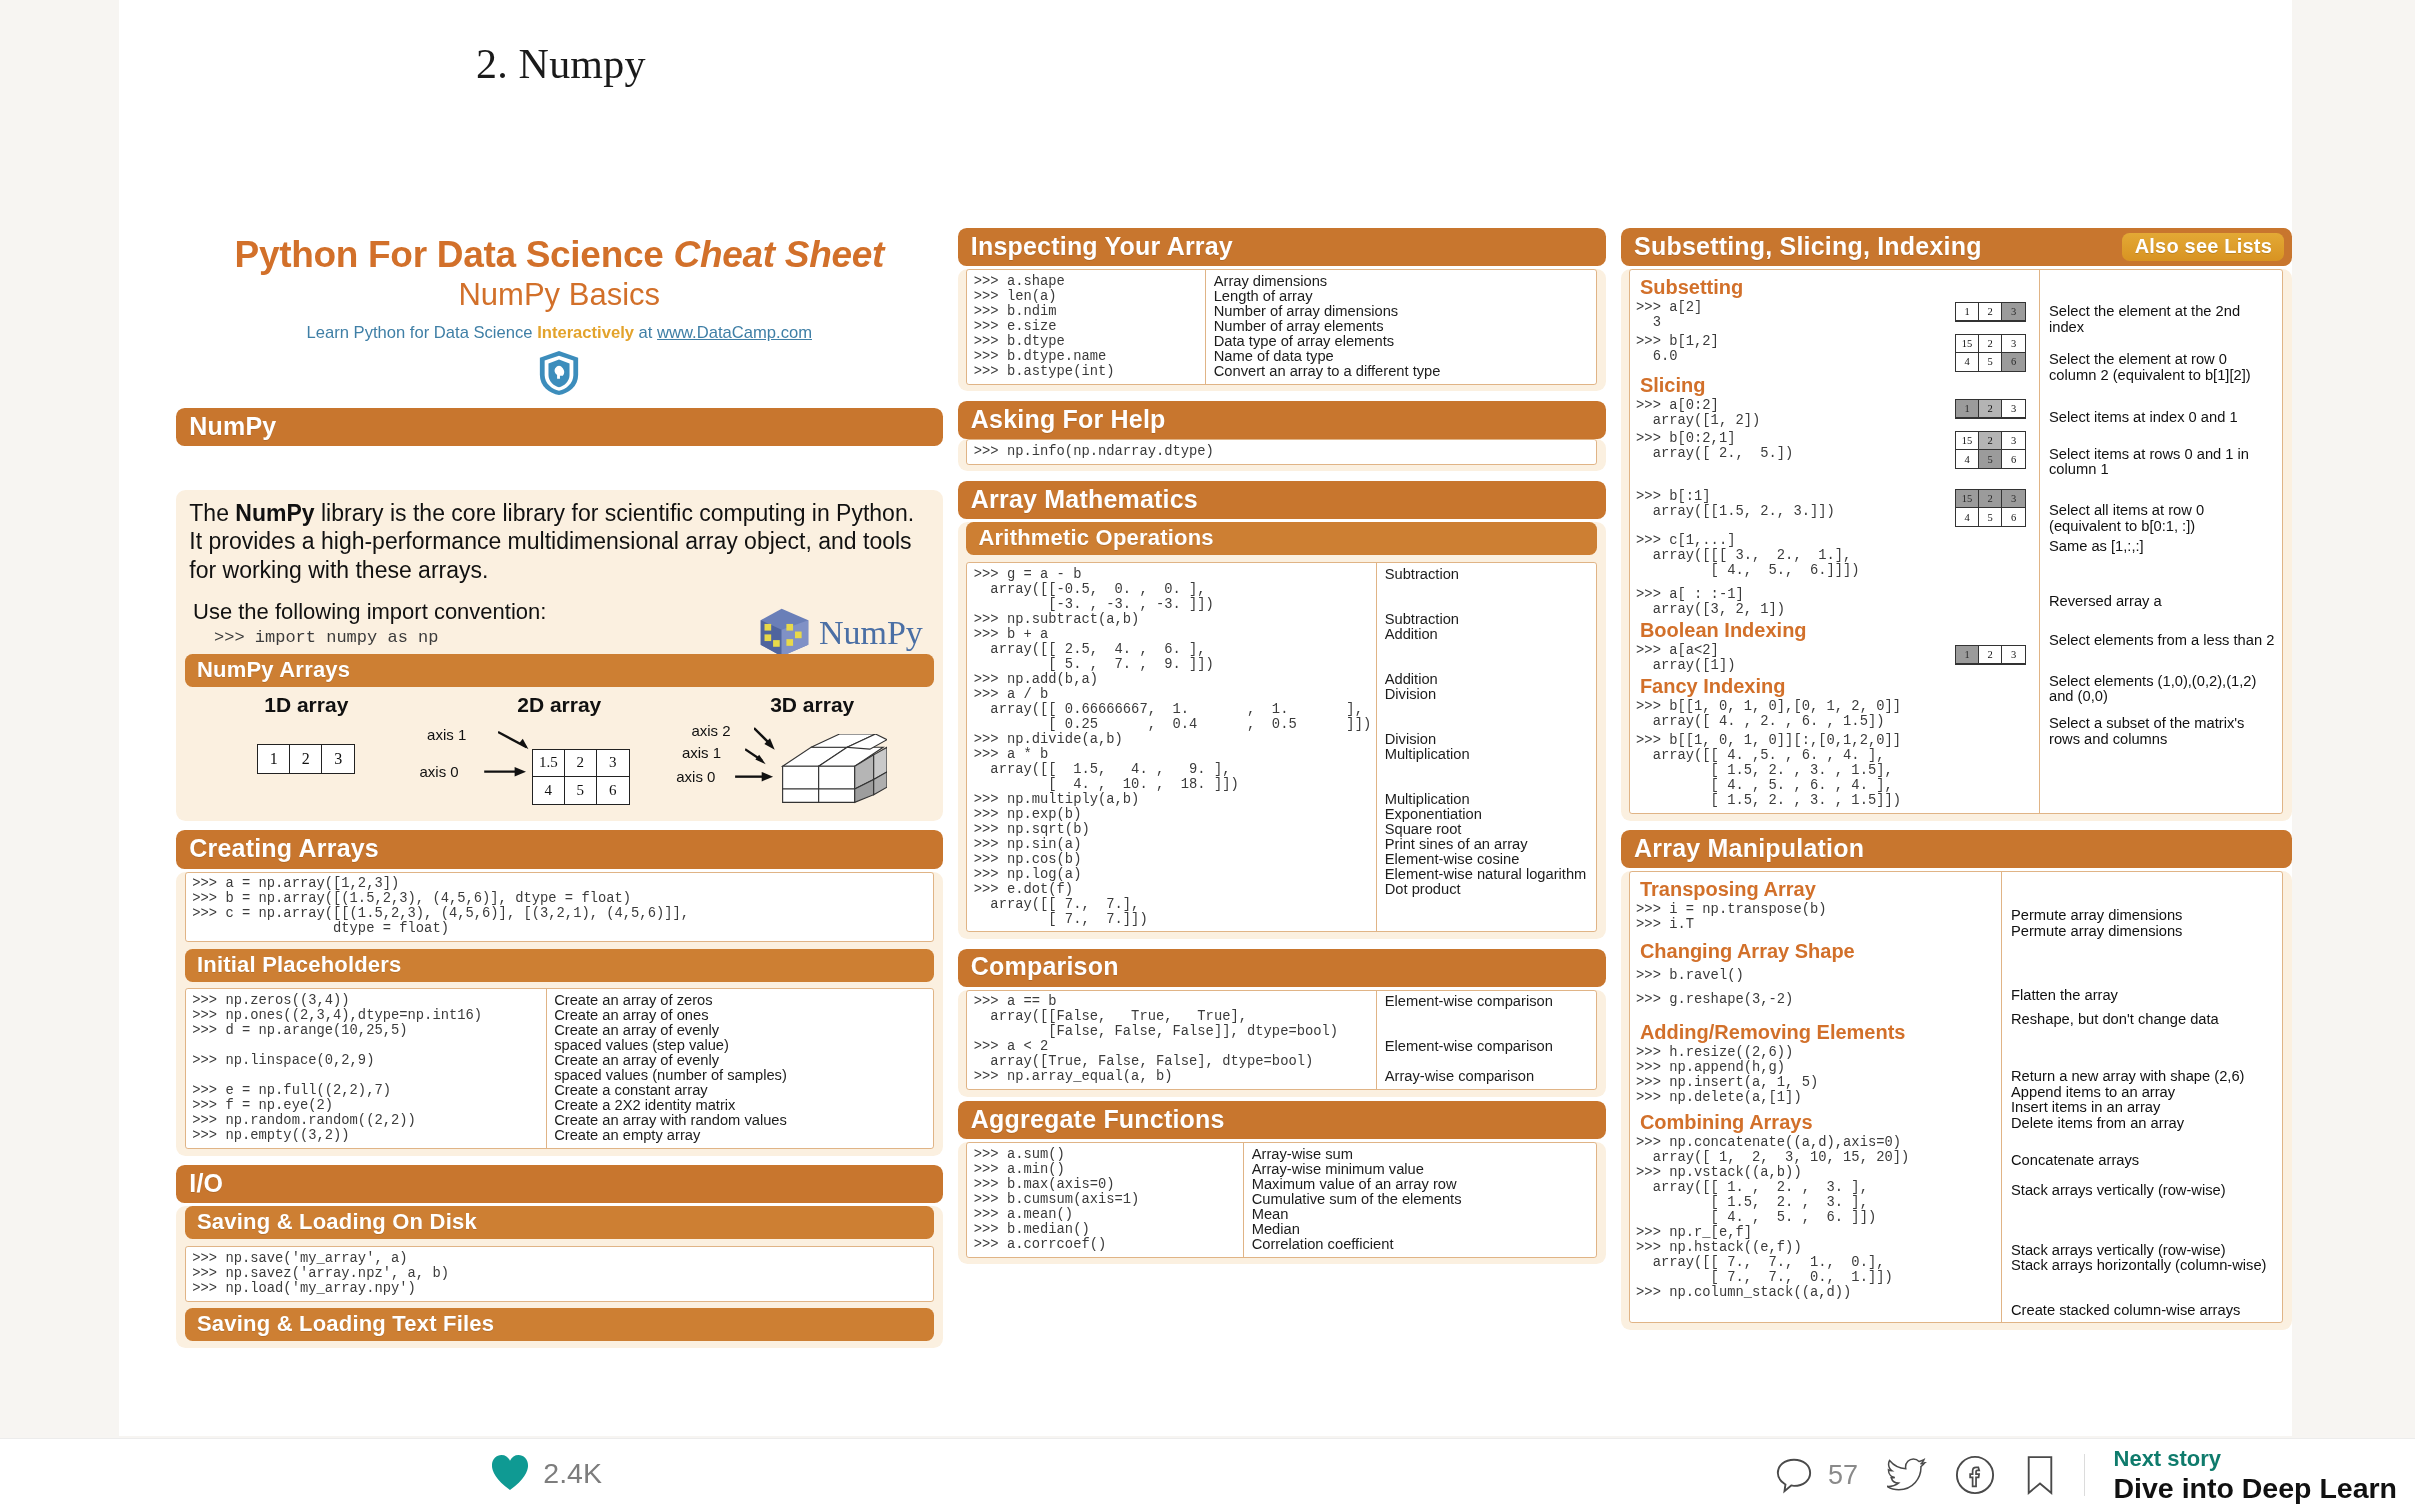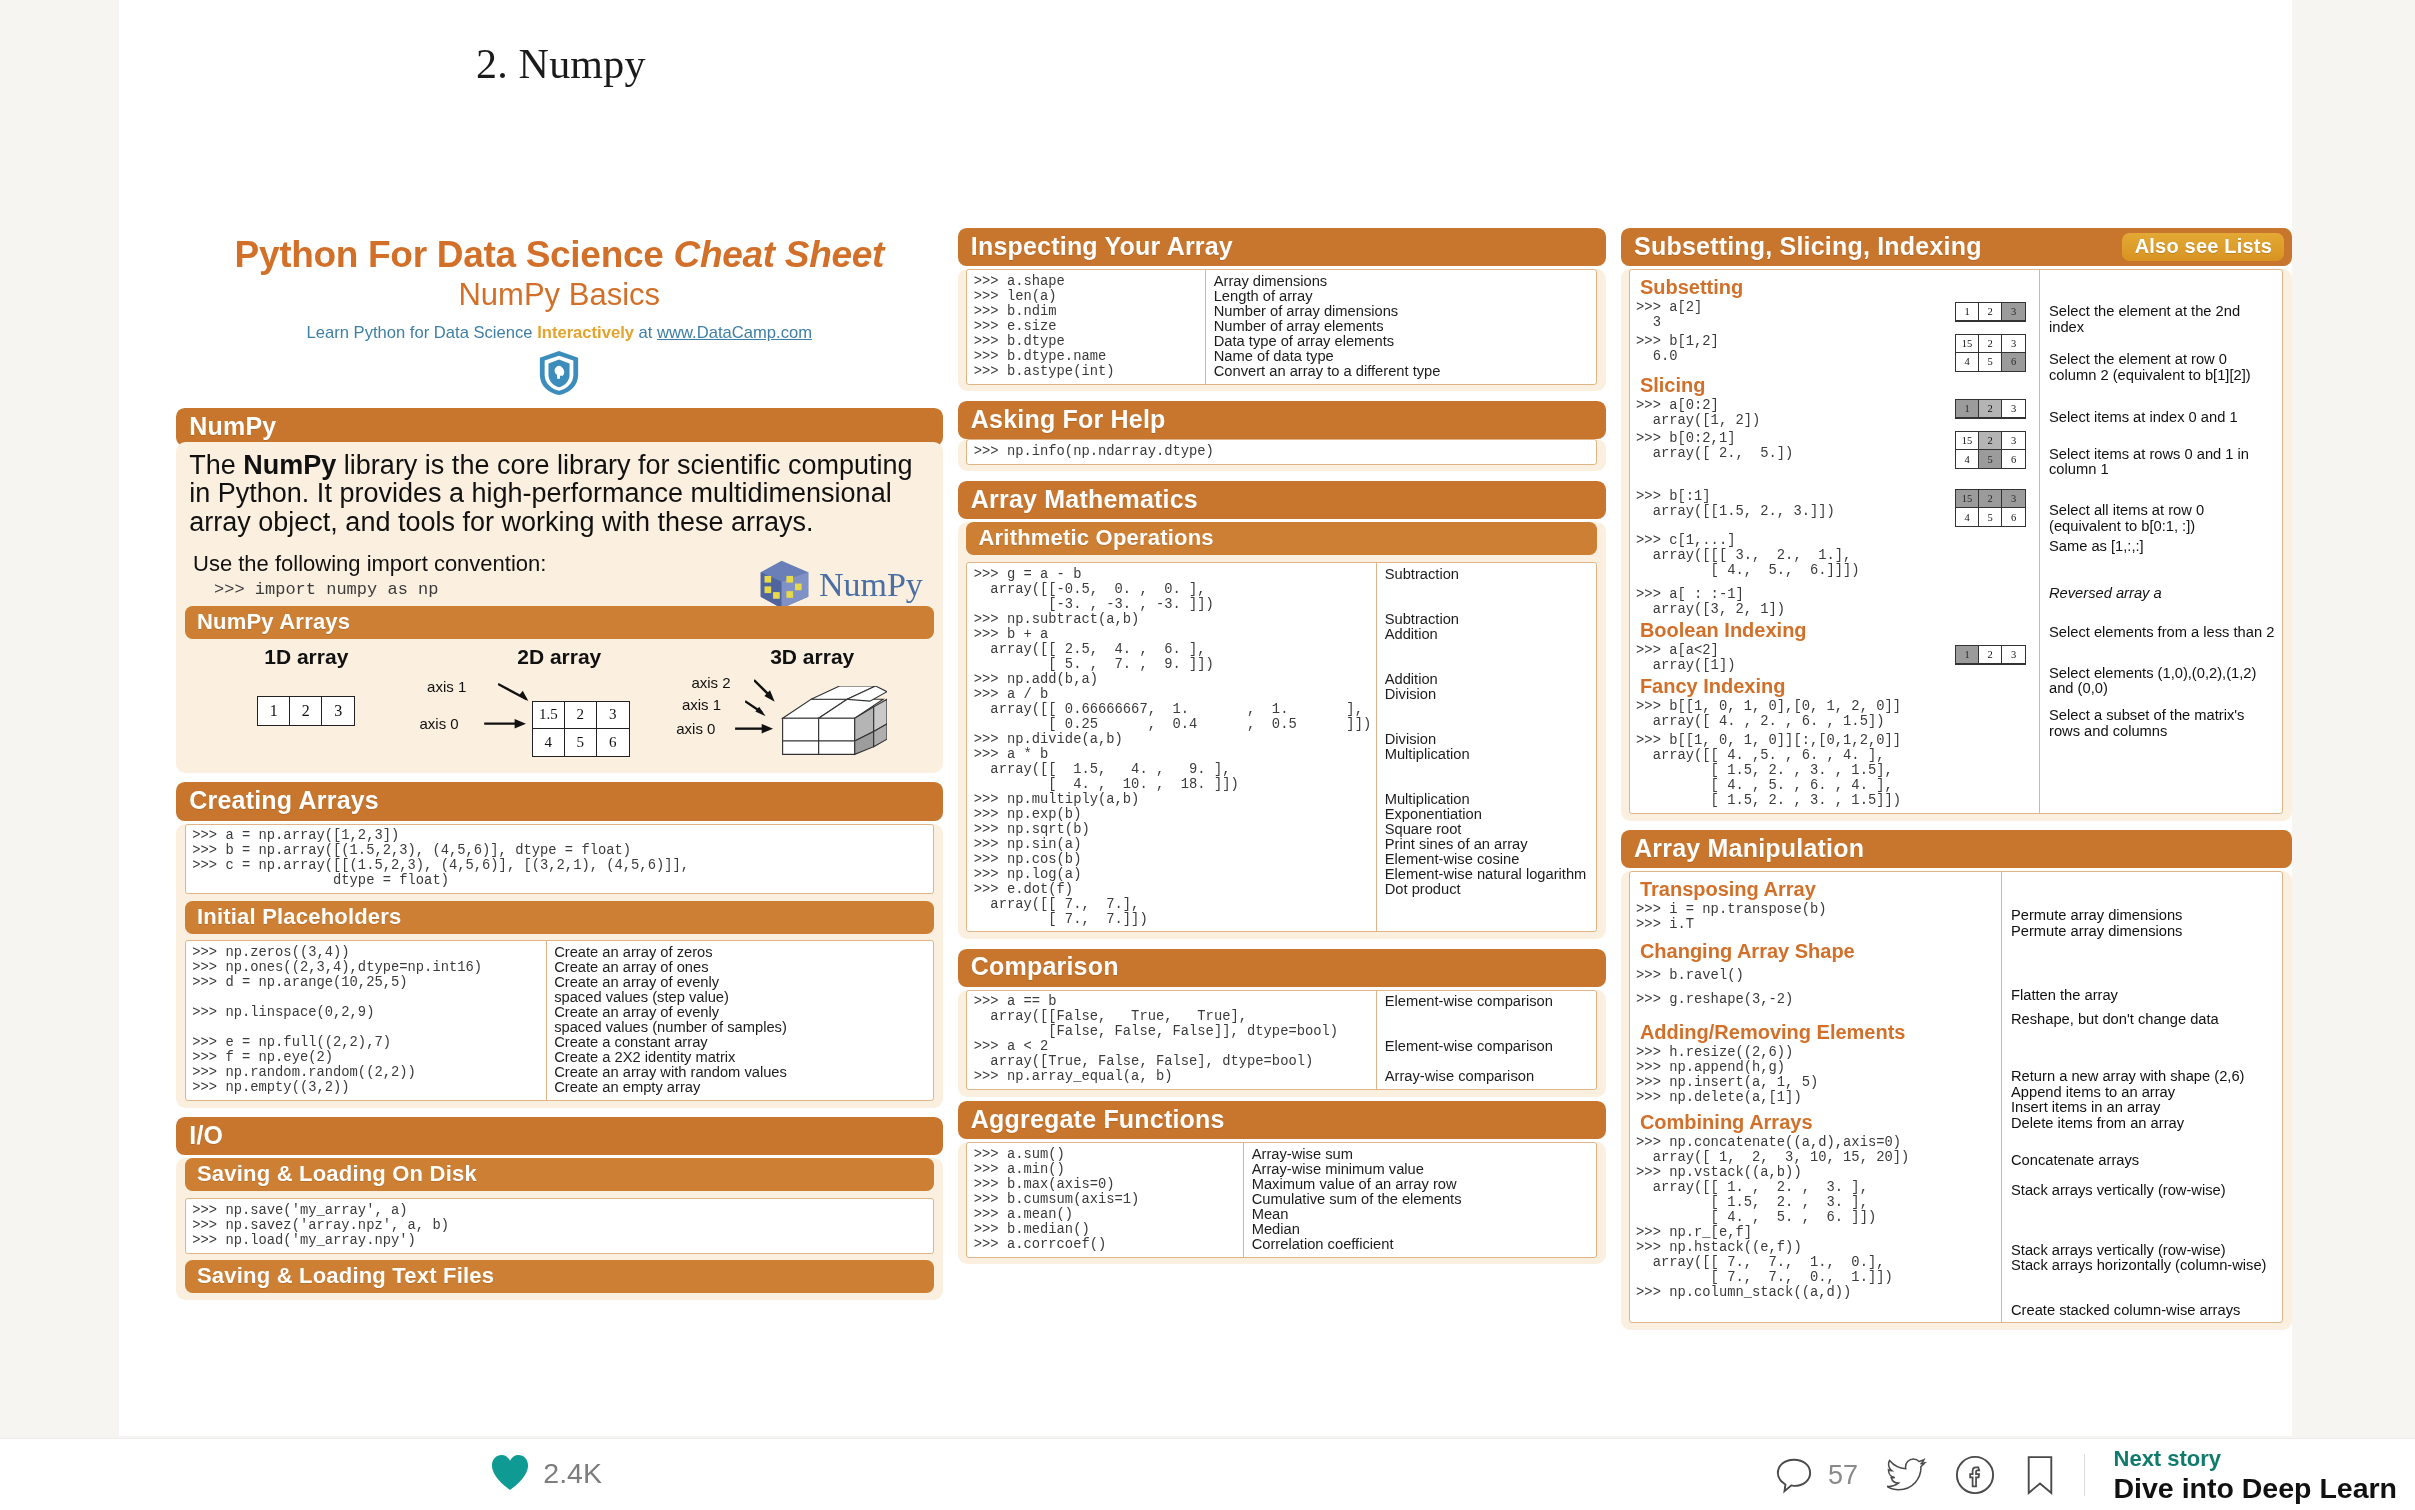--- a/index.html
+++ b/index.html
@@ -92,21 +92,21 @@
   }
   .brand h1 .ital { font-style:italic; font-weight:bold; }
   .brand h2 { font-size:31px; color:#d2702a; font-weight:normal; margin-top:2.9px; }
   .brand .tag { font-size:16.6px; color:#3f7fa6; margin-top:9.5px; }
   .brand .tag b { color:#e3a32c; }
   .brand .tag a { color:#3f7fa6; text-decoration:underline; }
   .brand .logo { margin:5.7px auto 0 auto; width:44px; height:48px; }
 
   
   .intro-text {
-    font-size:27px; line-height:28.5px; color:#111; padding:8.6px 13.3px 0 13.3px;
+    font-size:23px; line-height:28.5px; color:#111; padding:8.6px 13.3px 0 13.3px;margin-top:48px;
   }
   .intro-text b { font-weight:bold; }
   .import-line {
     font-size:22px; color:#111; padding:15px 13.3px 0 17px;
   }
   .import-code {
     font-family:"Liberation Mono", monospace; font-size:17px;
     color:#3b3b3b; padding:2.9px 0 0 38px;
   }
   .numpy-logo {
@@ -592,21 +592,21 @@
 
           <div class="R">
             <div class="sans" style="margin-top:30px;">Select the element at the 2nd index</div>
             <div class="sans" style="margin-top:17px;">Select the element at row 0 column 2
  (equivalent to b[1][2])</div>
             <div class="sans" style="margin-top:27px;">Select items at index 0 and 1</div>
             <div class="sans" style="margin-top:21px;">Select items at rows 0 and 1 in column 1</div>
             <div class="sans" style="margin-top:25px;">Select all items at row 0
  (equivalent to b[0:1, :])</div>
             <div class="sans" style="margin-top:4.8px;">Same as [1,:,:]</div>
-            <div class="sans" style="margin-top:31px;font-style:italic;">Reversed array  a</div>
+            <div class="sans" style="margin-top:39px;">Reversed array  a</div>
             <div class="sans" style="margin-top:24px;">Select elements from  a less than 2</div>
             <div class="sans" style="margin-top:25px;">Select elements (1,0),(0,2),(1,2) and (0,0)</div>
             <div class="sans" style="margin-top:11.4px;">Select a subset of the matrix's rows
  and columns</div>
           </div>
         </div>
       </div>
 
       <div class="band" style="margin-top:9.5px;">Array Manipulation</div>
       <div class="panel">

